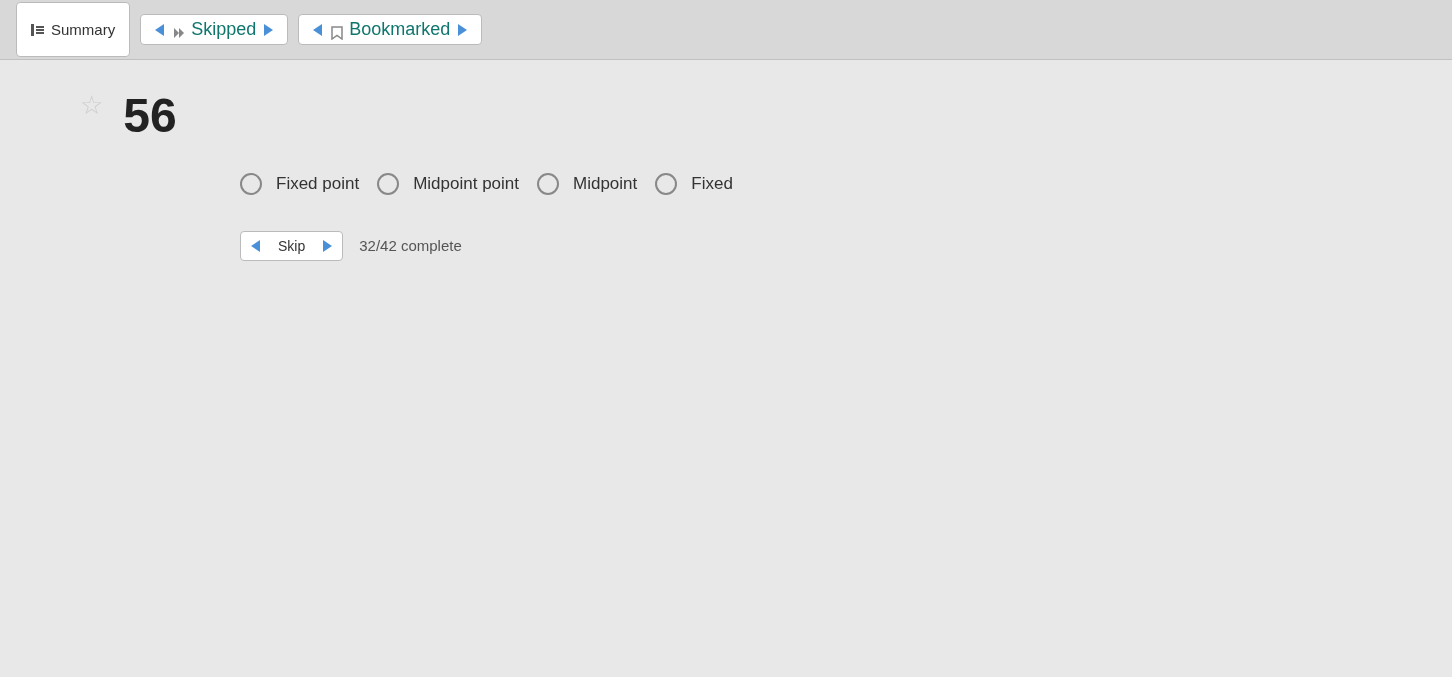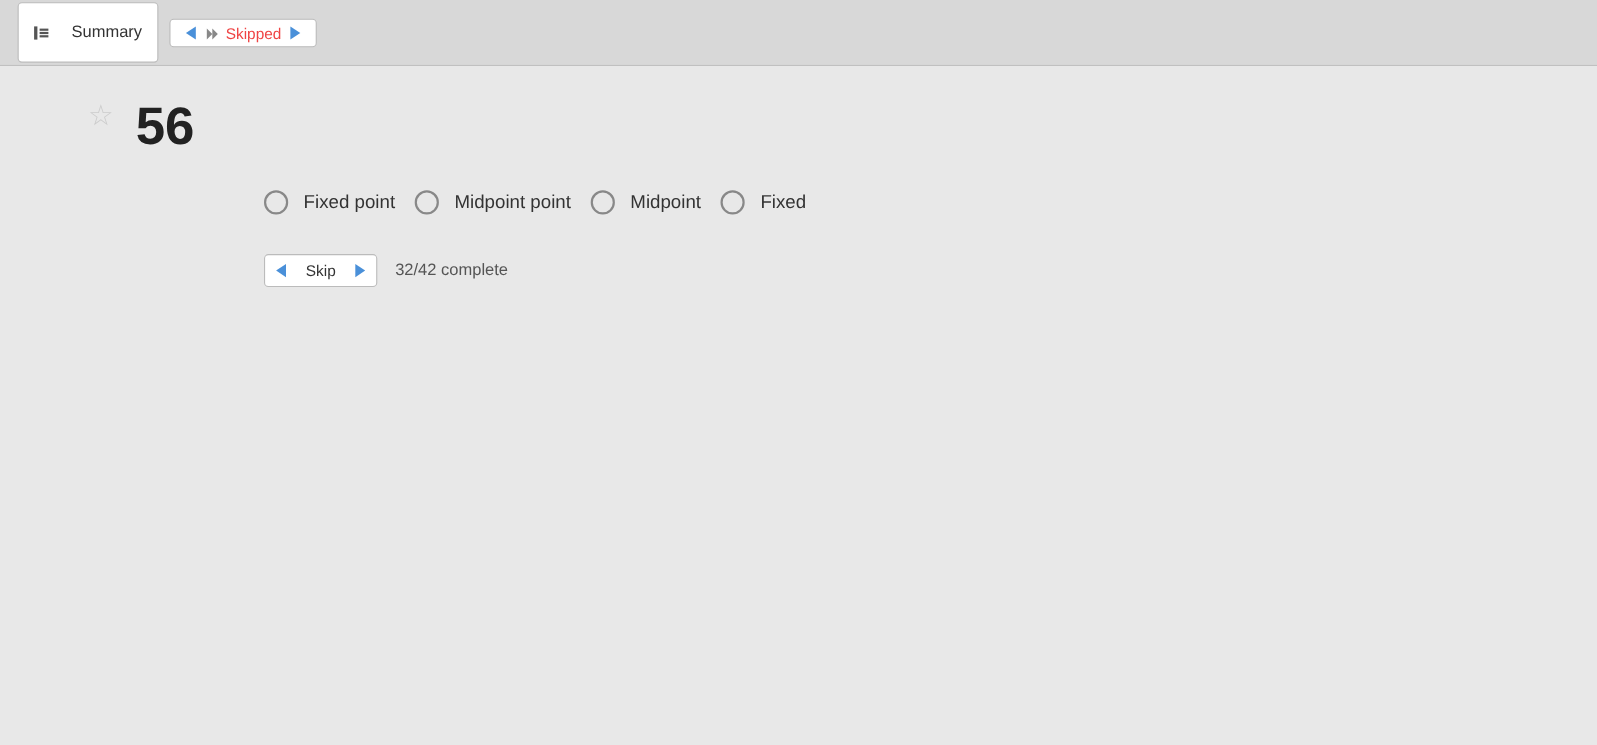--- a/index.html
+++ b/index.html
@@ -18,21 +18,21 @@
       padding: 10px 16px;
       display: flex;
       align-items: center;
       gap: 10px;
       height: 60px;
     }
 
     .summary-btn {
       display: flex;
       align-items: center;
-      gap: 20px;
+      gap: 6px;
       background: #fff;
       border: 1px solid #bbb;
       border-radius: 4px;
       padding: 18px 14px;
       font-size: 15px;
       font-weight: 500;
       cursor: pointer;
       color: #333;
     }
 
@@ -70,22 +70,22 @@
       display: flex;
       align-items: center;
       gap: 4px;
       background: #fff;
       border: 1px solid #bbb;
       border-radius: 4px;
       padding: 4px 10px;
     }
 
     .nav-group .nav-label {
-      font-size: 14px;
-      color: #ef4444;
+      font-size: 18px;
+      color: #0f766e;
       display: flex;
       align-items: flex-end;
       gap: 5px;
     }
 
     .arrow-btn {
       background: none;
       border: none;
       cursor: pointer;
       color: #4a90d9;
@@ -233,20 +233,34 @@
         <polygon points="2,2 2,12 7,7" fill="#888"></polygon>
         <polygon points="7,2 7,12 12,7" fill="#888"></polygon>
       </svg>
       <span>Skipped</span>
     </span>
     <button class="arrow-btn">
       <span class="tri-right"></span>
     </button>
   </div>
 
+  <div class="nav-group">
+    <button class="arrow-btn">
+      <span class="tri-left"></span>
+    </button>
+    <span class="nav-label">
+      <svg width="14" height="14" viewBox="0 0 14 14">
+        <path d="M2 1 h10 v12 l-5-3.5 -5 3.5 Z" fill="none" stroke="#888" stroke-width="1.5"></path>
+      </svg>
+      <span>Bookmarked</span>
+    </span>
+    <button class="arrow-btn">
+      <span class="tri-right"></span>
+    </button>
+  </div>
 </div>
 
 <div class="main-content">
   <div class="question-row">
     <span class="bookmark-icon">☆</span>
     <span class="question-number">56</span>
   </div>
 
   <div class="options-container">
     <div class="option-item">

